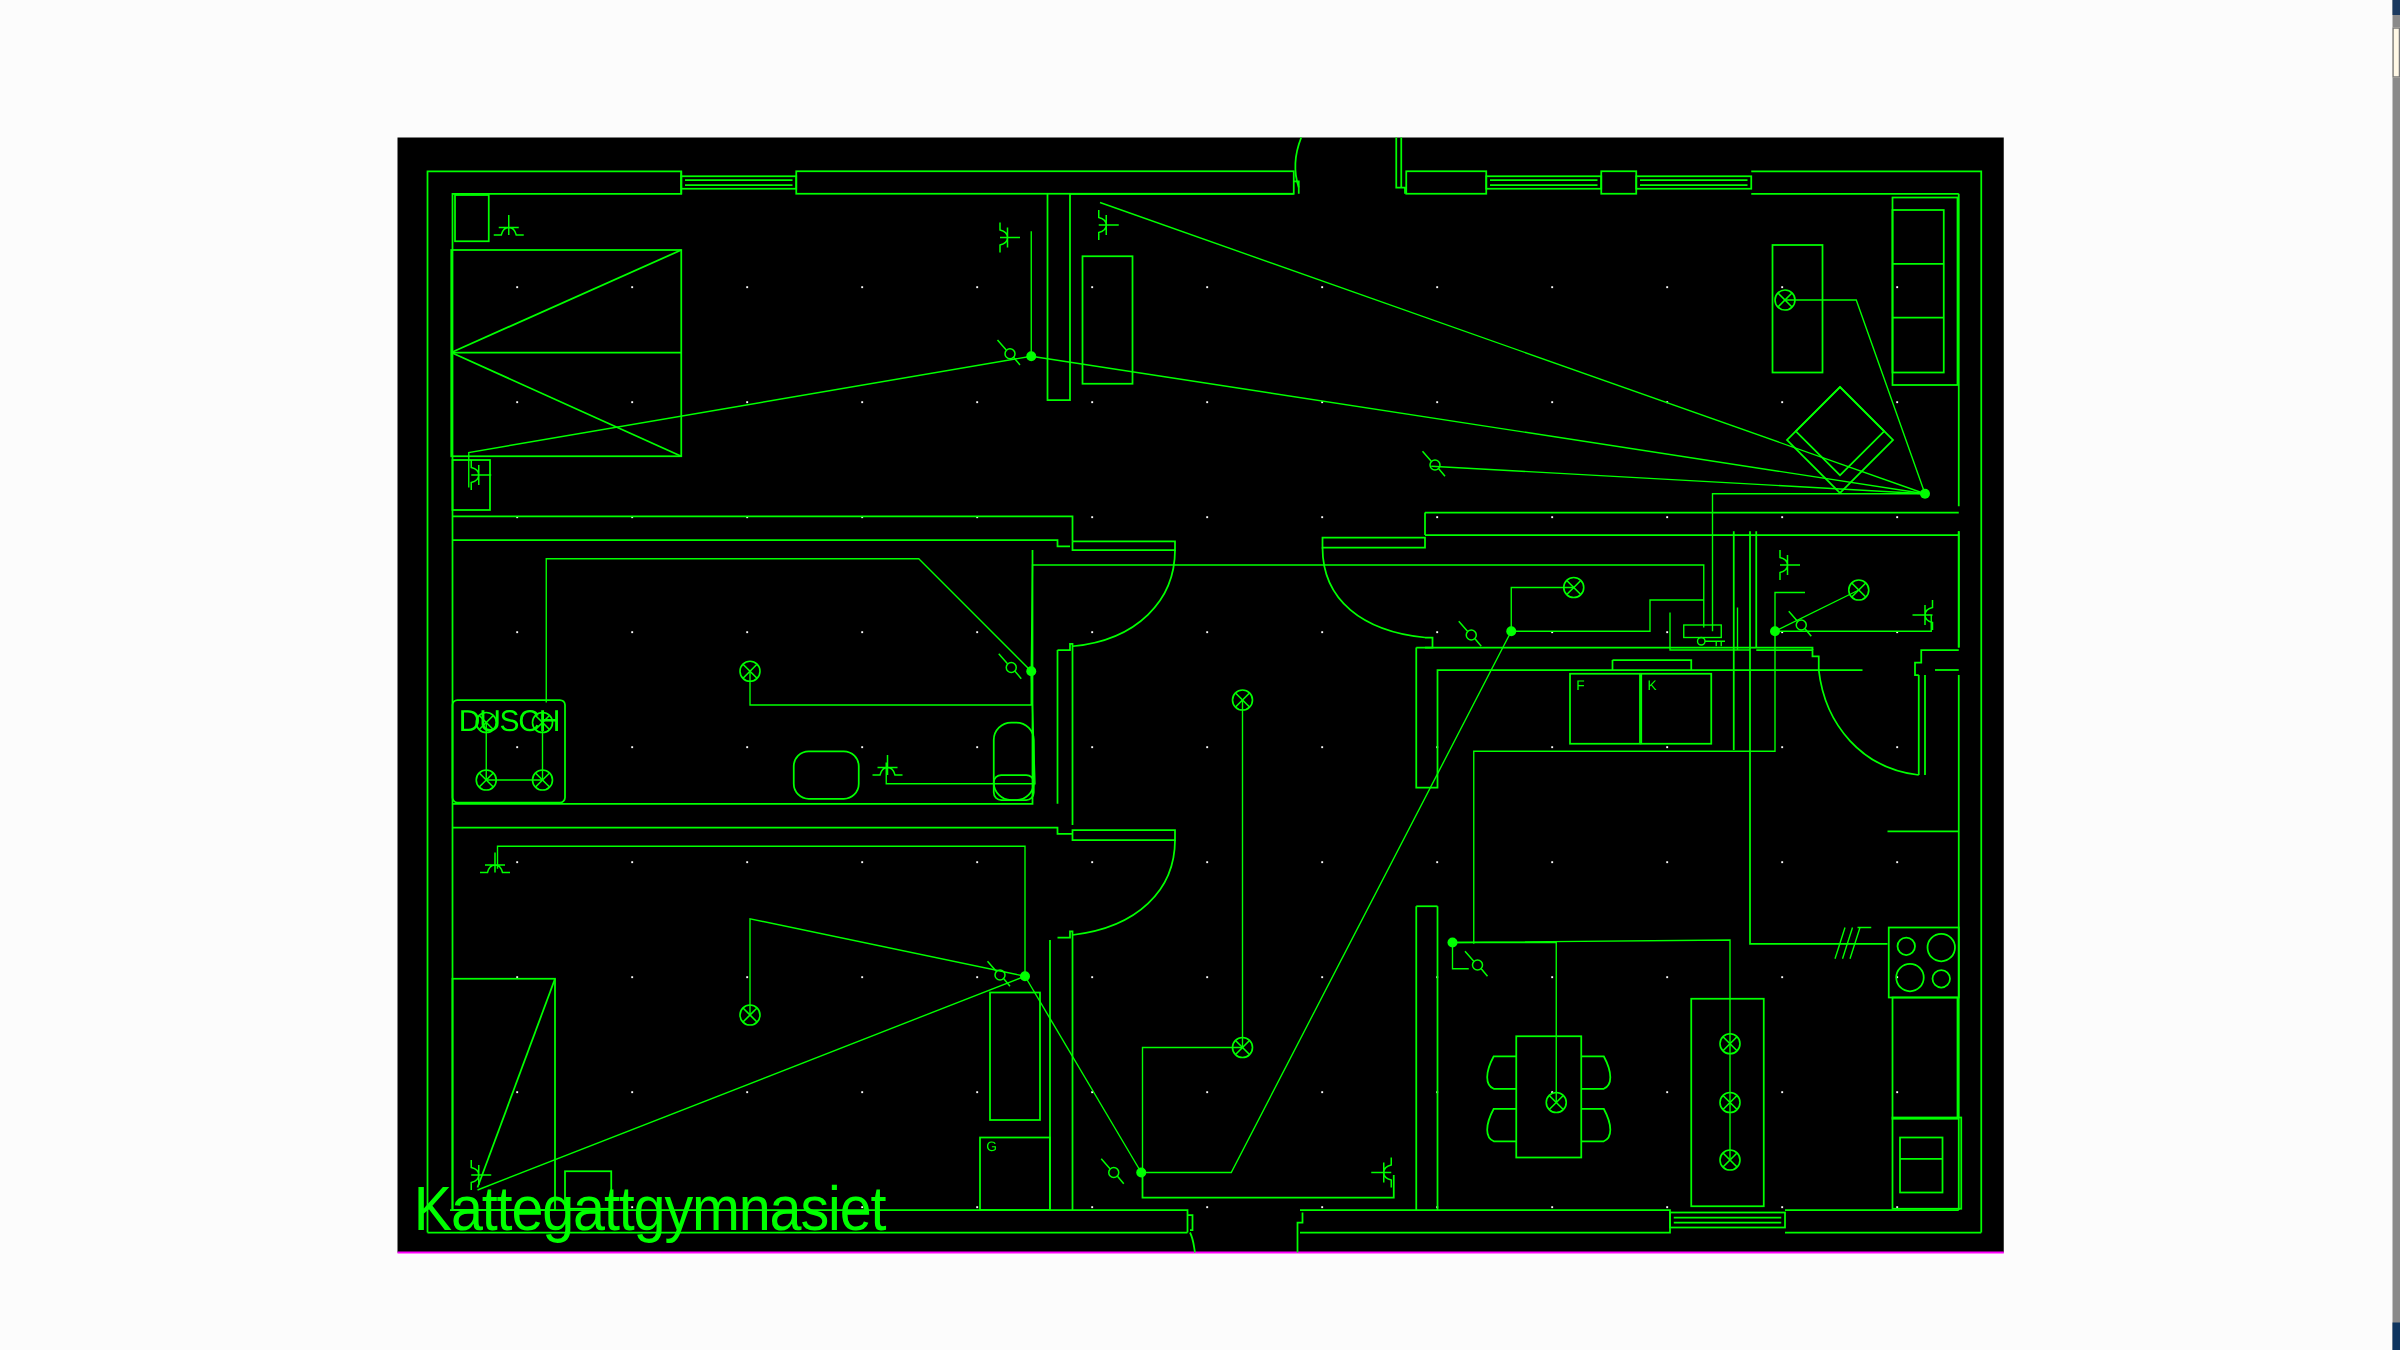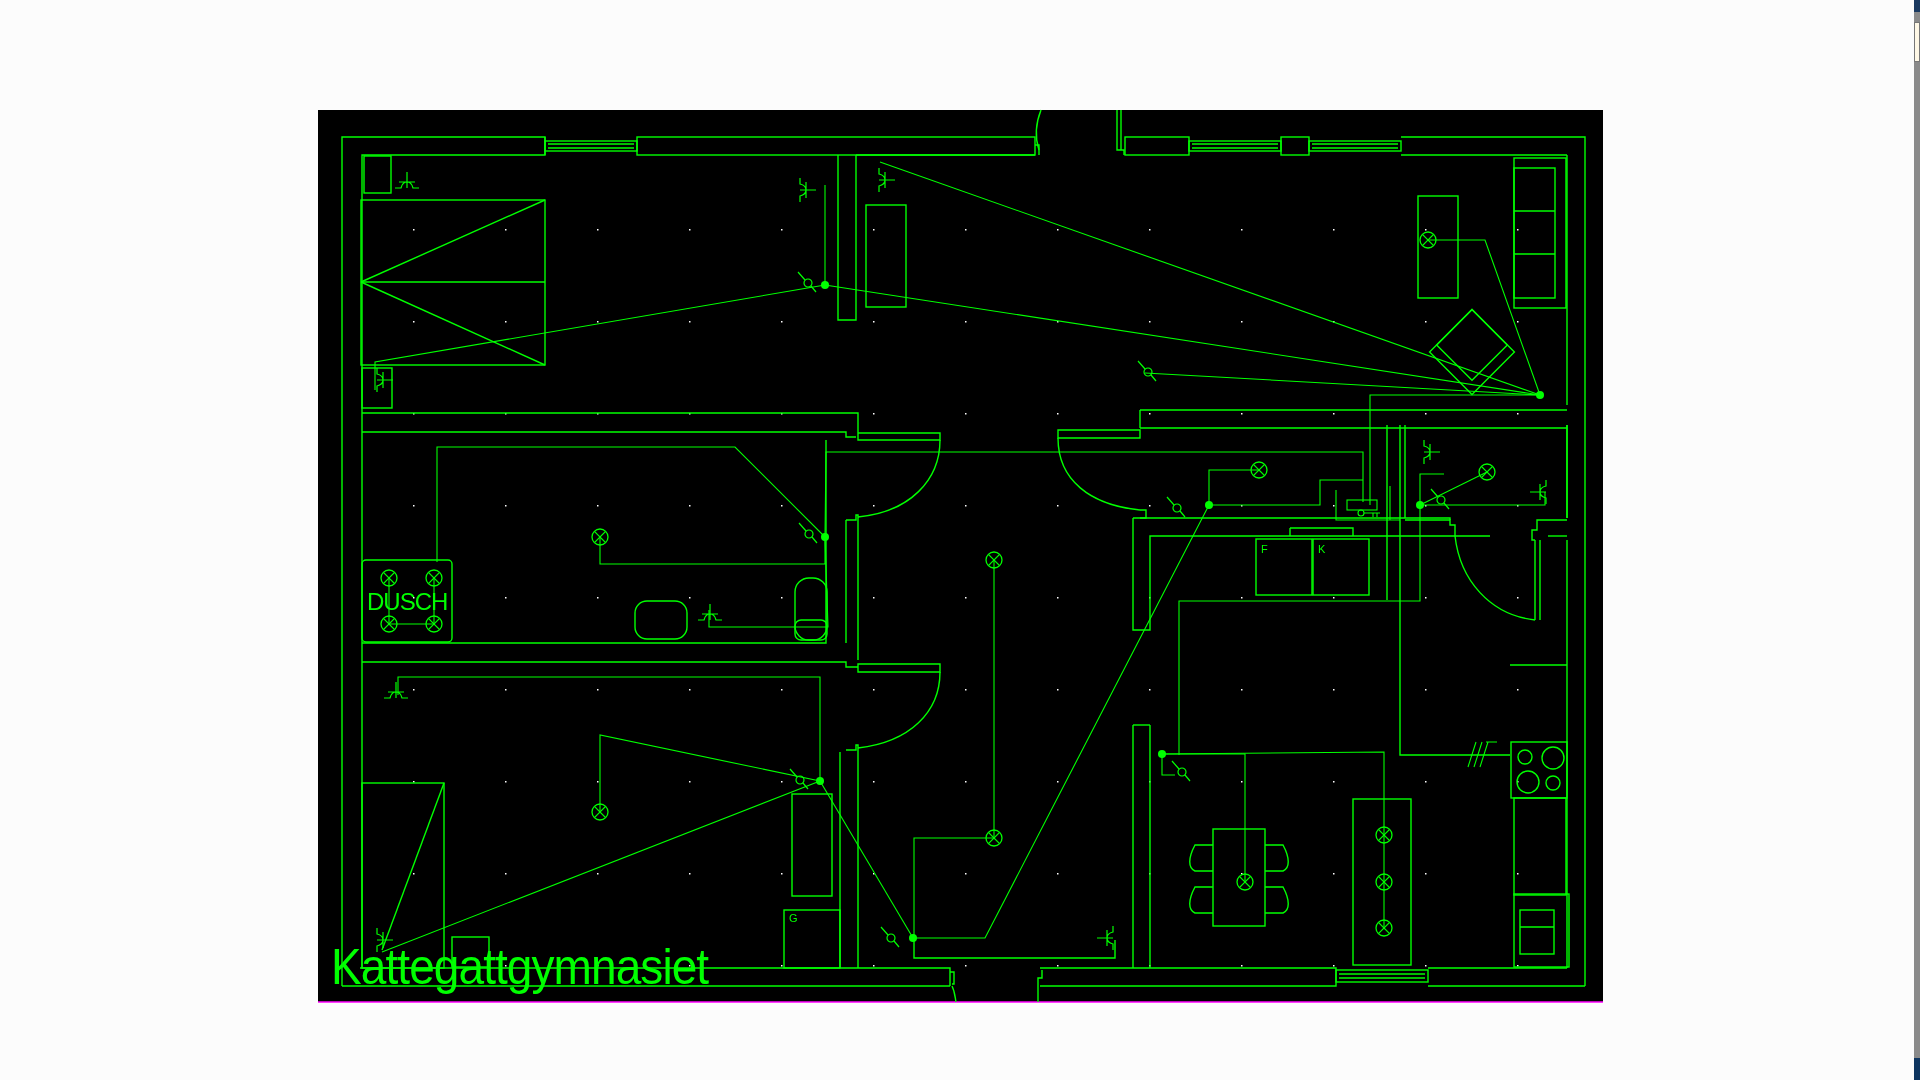--- a/index.html
+++ b/index.html
@@ -4,21 +4,21 @@
 <style>
   html, body { margin: 0; padding: 0; }
   body { width: 1920px; height: 1080px; background: #fcfcfc; position: relative; overflow: hidden; font-family: "Liberation Sans", sans-serif; }
   #canvas { position: absolute; left: 0; top: 0; width: 1920px; height: 1080px; }
   .scrollbar { position: absolute; right: 0; top: 0; width: 6px; height: 1080px; background: #8a8a8a; }
   .scrollbar-top { position: absolute; right: 0; top: 0; width: 6px; height: 12px; background: #1b3a60; }
   .scrollbar-thumb { position: absolute; right: 0; top: 22px; width: 6px; height: 40px; background: #fff8e6; border: 1px solid #777; box-sizing: border-box; }
   .scrollbar-bottom { position: absolute; right: 0; bottom: 0; width: 6px; height: 22px; background: #0e3560; }
   .title { position: absolute; left: 331px; top: 938px; font-size: 50px; letter-spacing: -1px; color: #00ff00; transform: scaleX(0.92); transform-origin: left top; white-space: nowrap; }
   .label { position: absolute; color: #00ff00; white-space: nowrap; }
-  .dusch { left: 367px; top: 588px; font-size: 24px; letter-spacing: -1px; }
+  .dusch { left: 367px; top: 564px; font-size: 24px; letter-spacing: -1px; }
   .lbl-f { left: 1261px; top: 543px; font-size: 11px; }
   .lbl-k { left: 1318px; top: 543px; font-size: 11px; }
   .lbl-g { left: 789px; top: 912px; font-size: 11px; }
 </style>
 </head>
 <body>
 
 <div></div>
 
 <svg id="canvas" viewBox="0 0 1920 1080" xmlns="http://www.w3.org/2000/svg">

